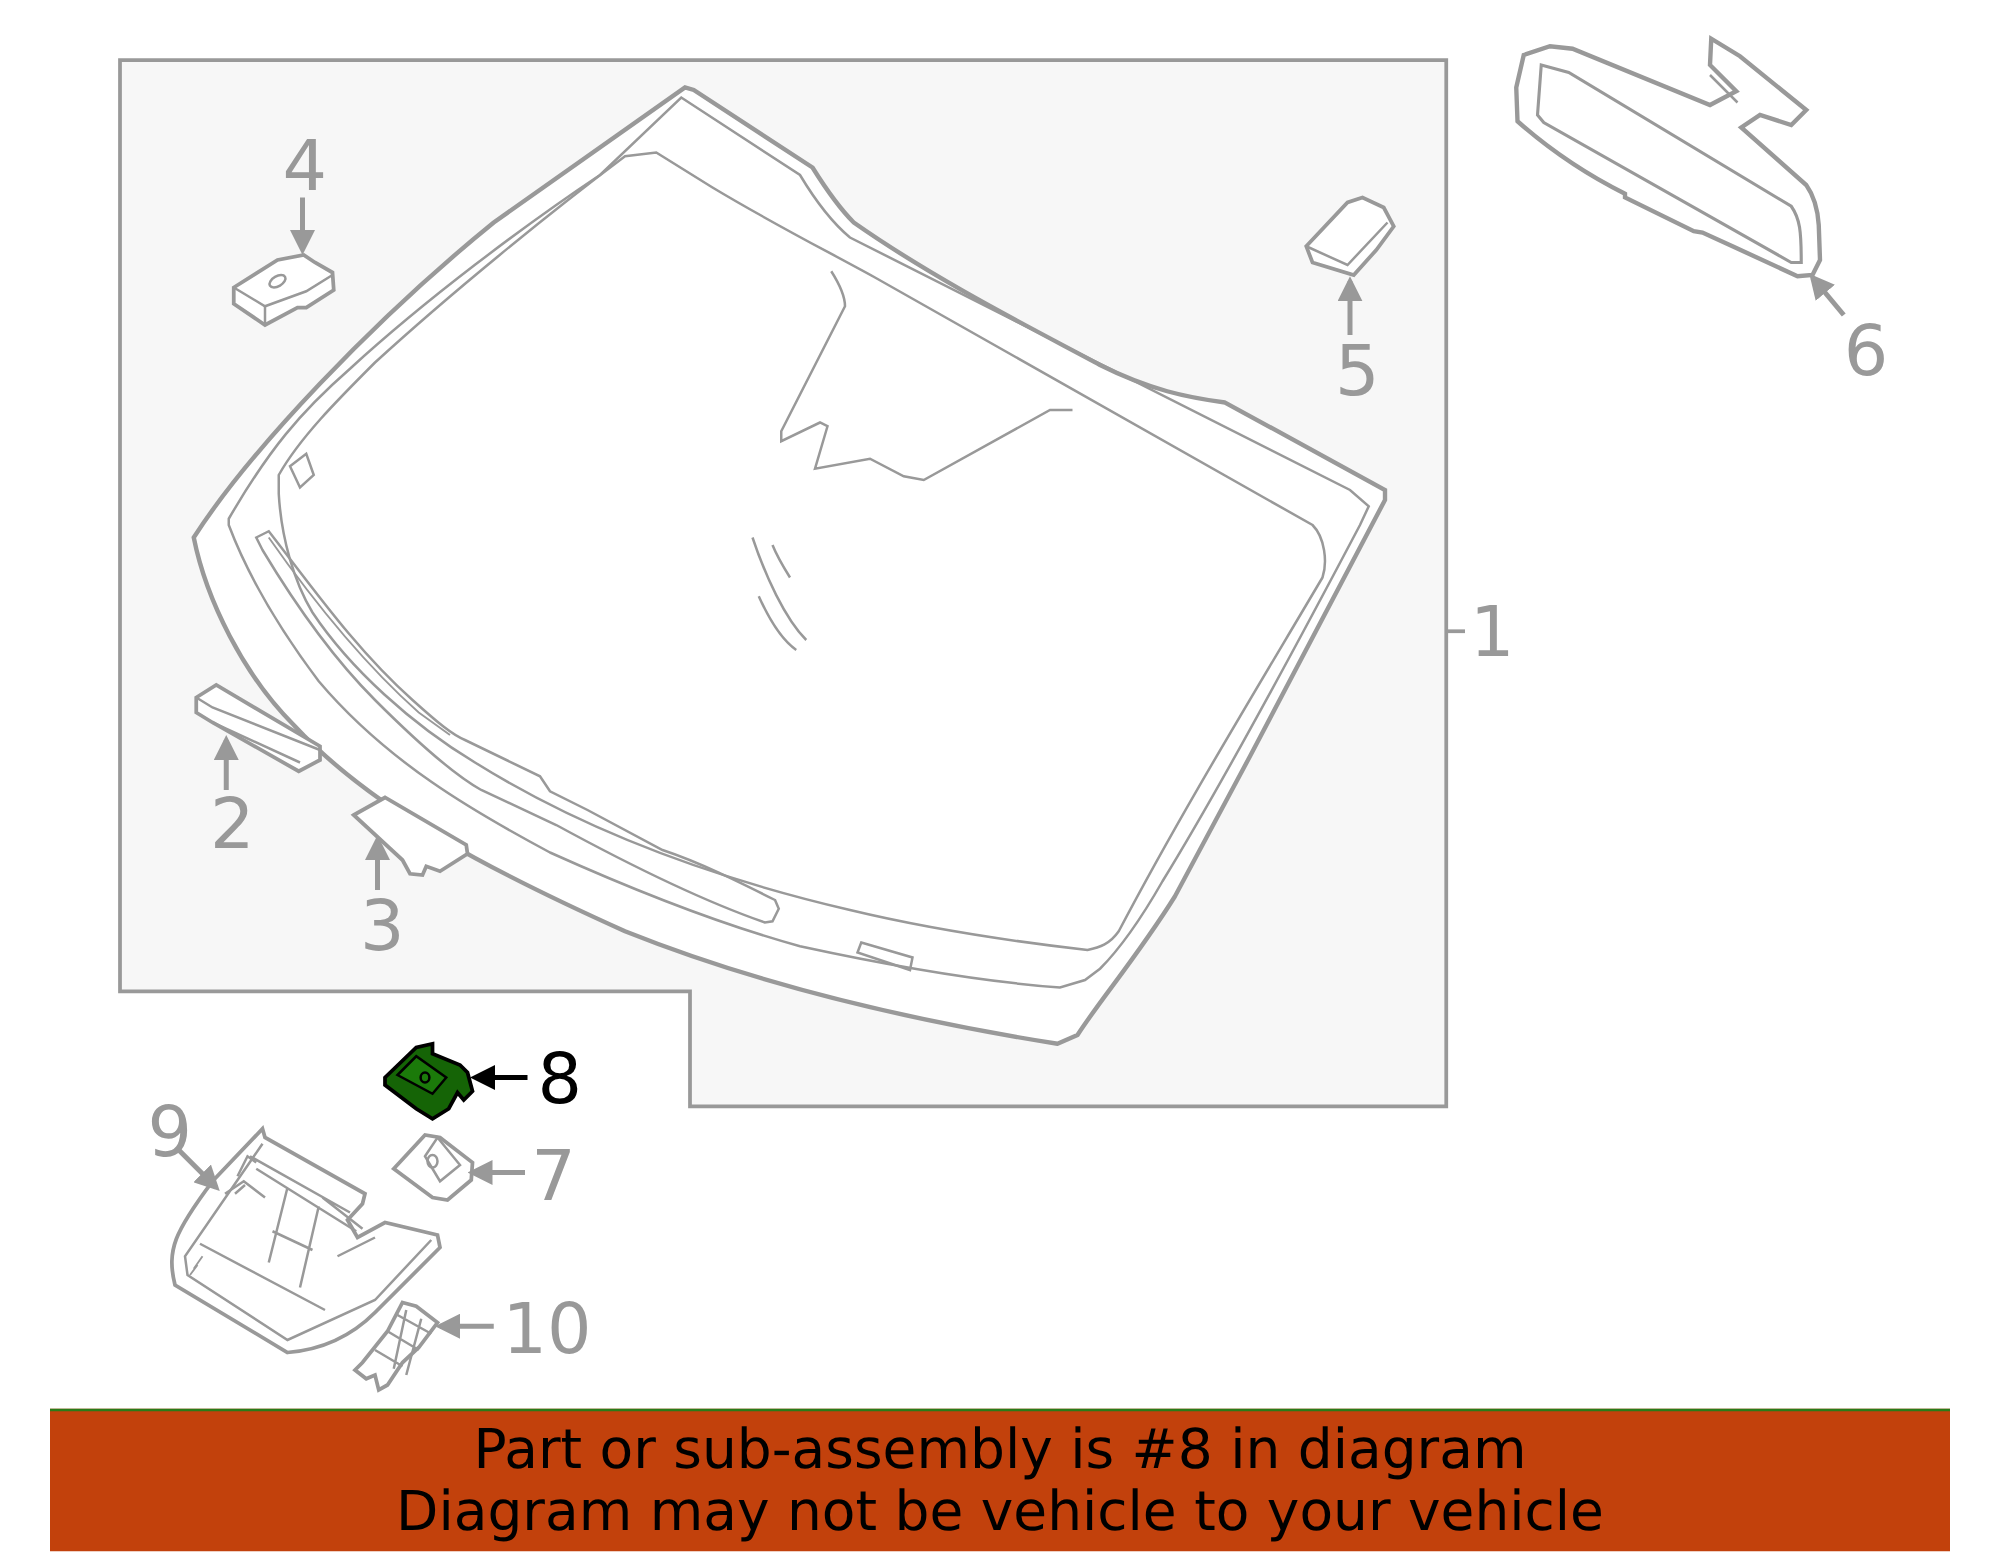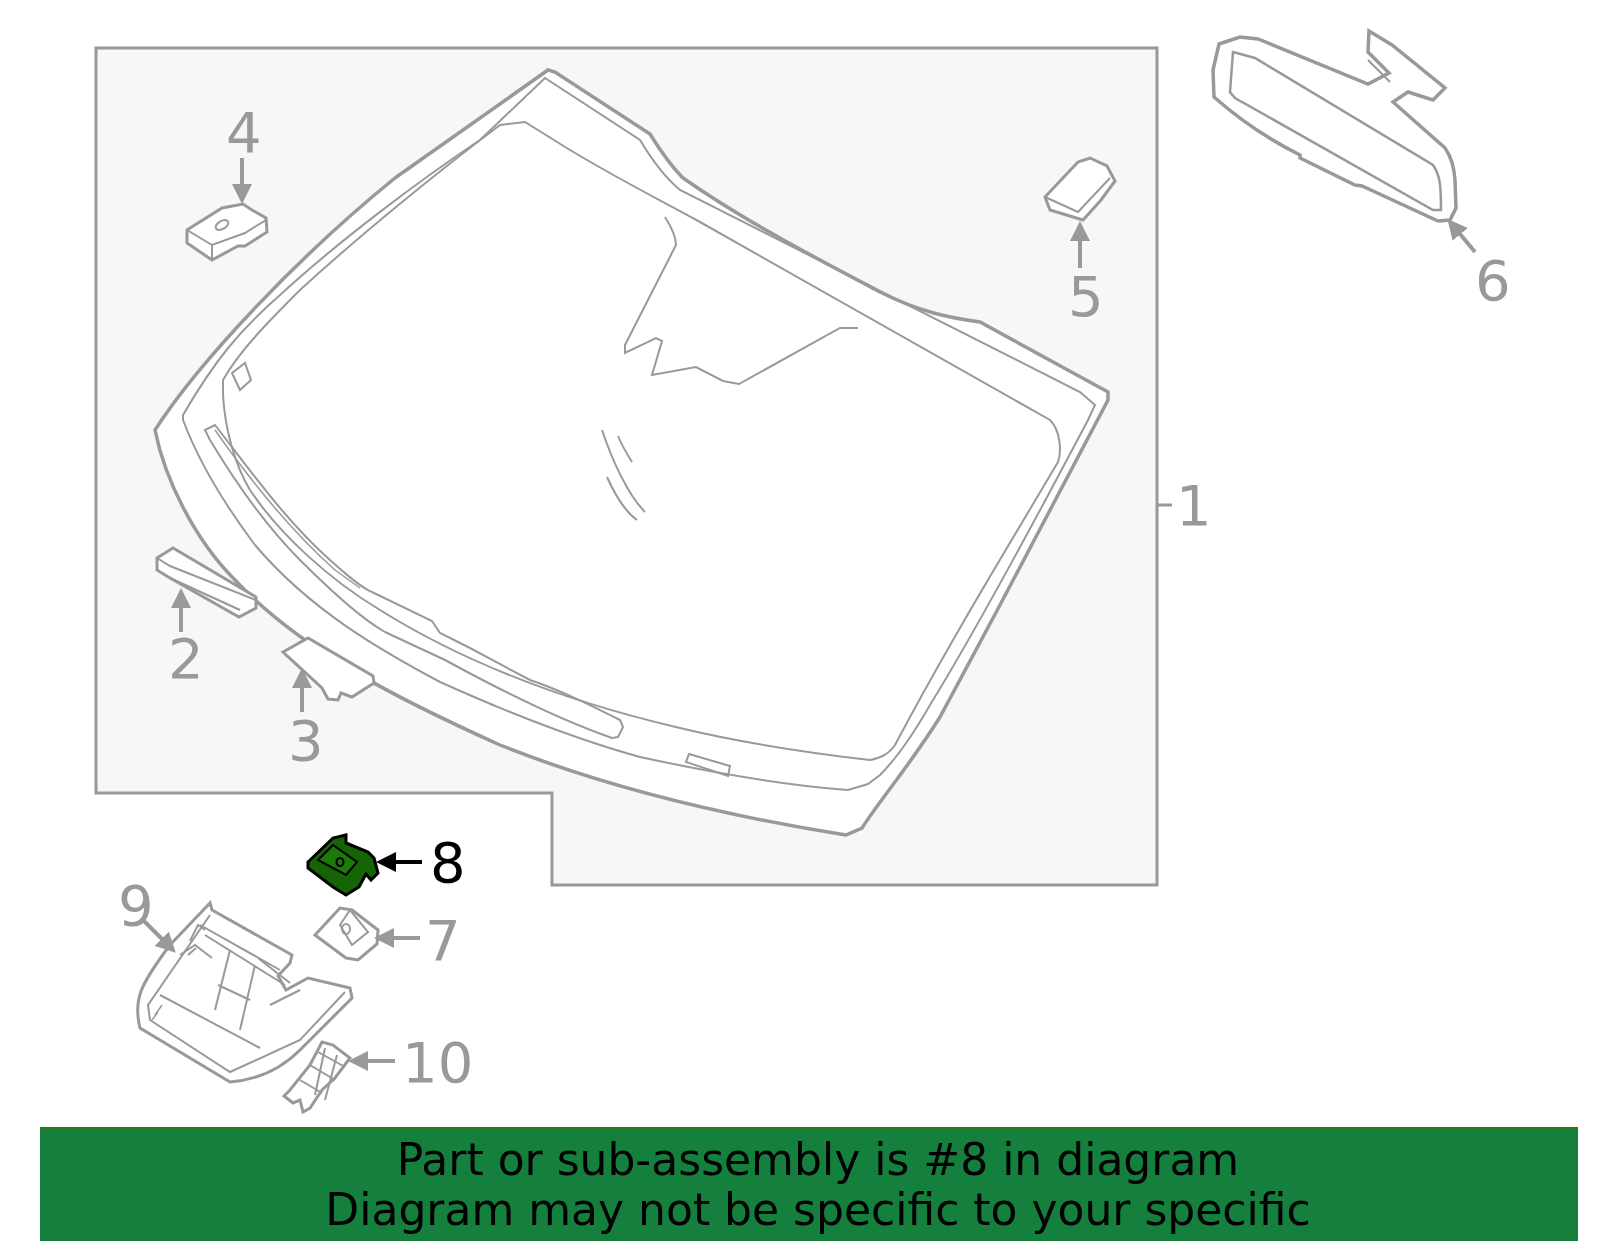--- a/index.html
+++ b/index.html
@@ -2,25 +2,24 @@
 <html><head>
 <meta charset="utf-8">
 <style>
   html, body { margin: 0; padding: 0; background: #ffffff; }
   body { width: 1600px; height: 1249px; position: relative; overflow: hidden; font-family: "DejaVu Sans", sans-serif; }
   #diagram { position: absolute; left: 0; top: 0; width: 1600px; height: 1249px; }
   .callout { font-family: "DejaVu Sans", sans-serif; font-size: 56px; fill: #999999; }
   .callout.active { fill: #000000; }
   .banner {
     position: absolute; left: 40px; top: 1127px; width: 1520px; height: 112px;
-    background: #15803d; border-top: 2px solid #2a7a18;
+    background: #c2410c; border-top: 2px solid #2a7a18;
     display: flex; flex-direction: column; align-items: center; justify-content: center;
     color: #000000; font-family: "DejaVu Sans", sans-serif; font-size: 44px; line-height: 50px;
     text-align: center;
-    padding-left: 18px;
   }
   .banner span { display: block; white-space: nowrap; }
 </style>
 </head>
 <body>
 
 <svg id="diagram" viewBox="0 0 1600 1249" xmlns="http://www.w3.org/2000/svg">
   <defs>
     <marker id="arrowGray" viewBox="0 0 10 10" refX="8" refY="5" markerWidth="5" markerHeight="5" orient="auto-start-reverse">
       <path d="M0,0 L10,5 L0,10 z" fill="#999999"></path>
@@ -120,14 +119,14 @@
   <g fill="#ffffff" stroke="#999999" stroke-width="3">
     <path d="M322,1042 L333,1045 L350,1058 L335,1078 L322,1090 L310,1108 L303,1112 L300,1100 L293,1103 L284,1096 L290,1090 L310,1065 Z"></path>
     <path d="M318,1052 L345,1067 M310,1065 L335,1080 M300,1080 L322,1093 M325,1048 L315,1095 M337,1055 L325,1100" fill="none" stroke-width="2"></path>
   </g>
   <line x1="395" y1="1061" x2="352" y2="1061" stroke="#999999" stroke-width="4" marker-end="url(#arrowGray)"></line>
   <text class="callout" x="402" y="1082">10</text>
 </svg>
 
 <div class="banner">
   <span>Part or sub-assembly is #8 in diagram</span>
-  <span>Diagram may not be specific to your specific</span>
+  <span>Diagram may not be vehicle to your vehicle</span>
 </div>
 
 </body></html>

